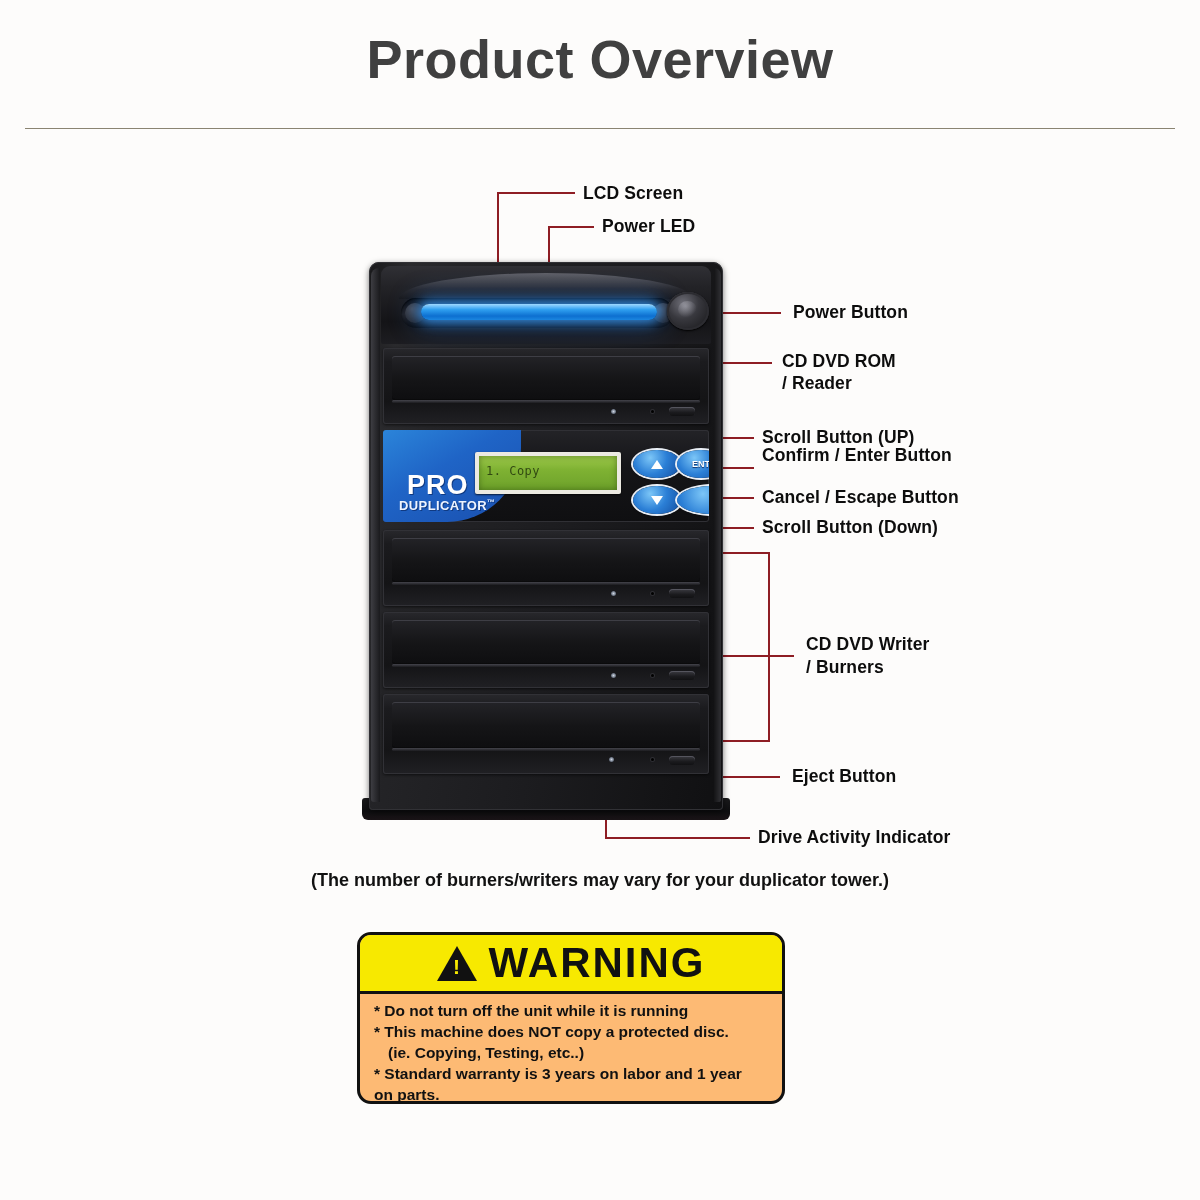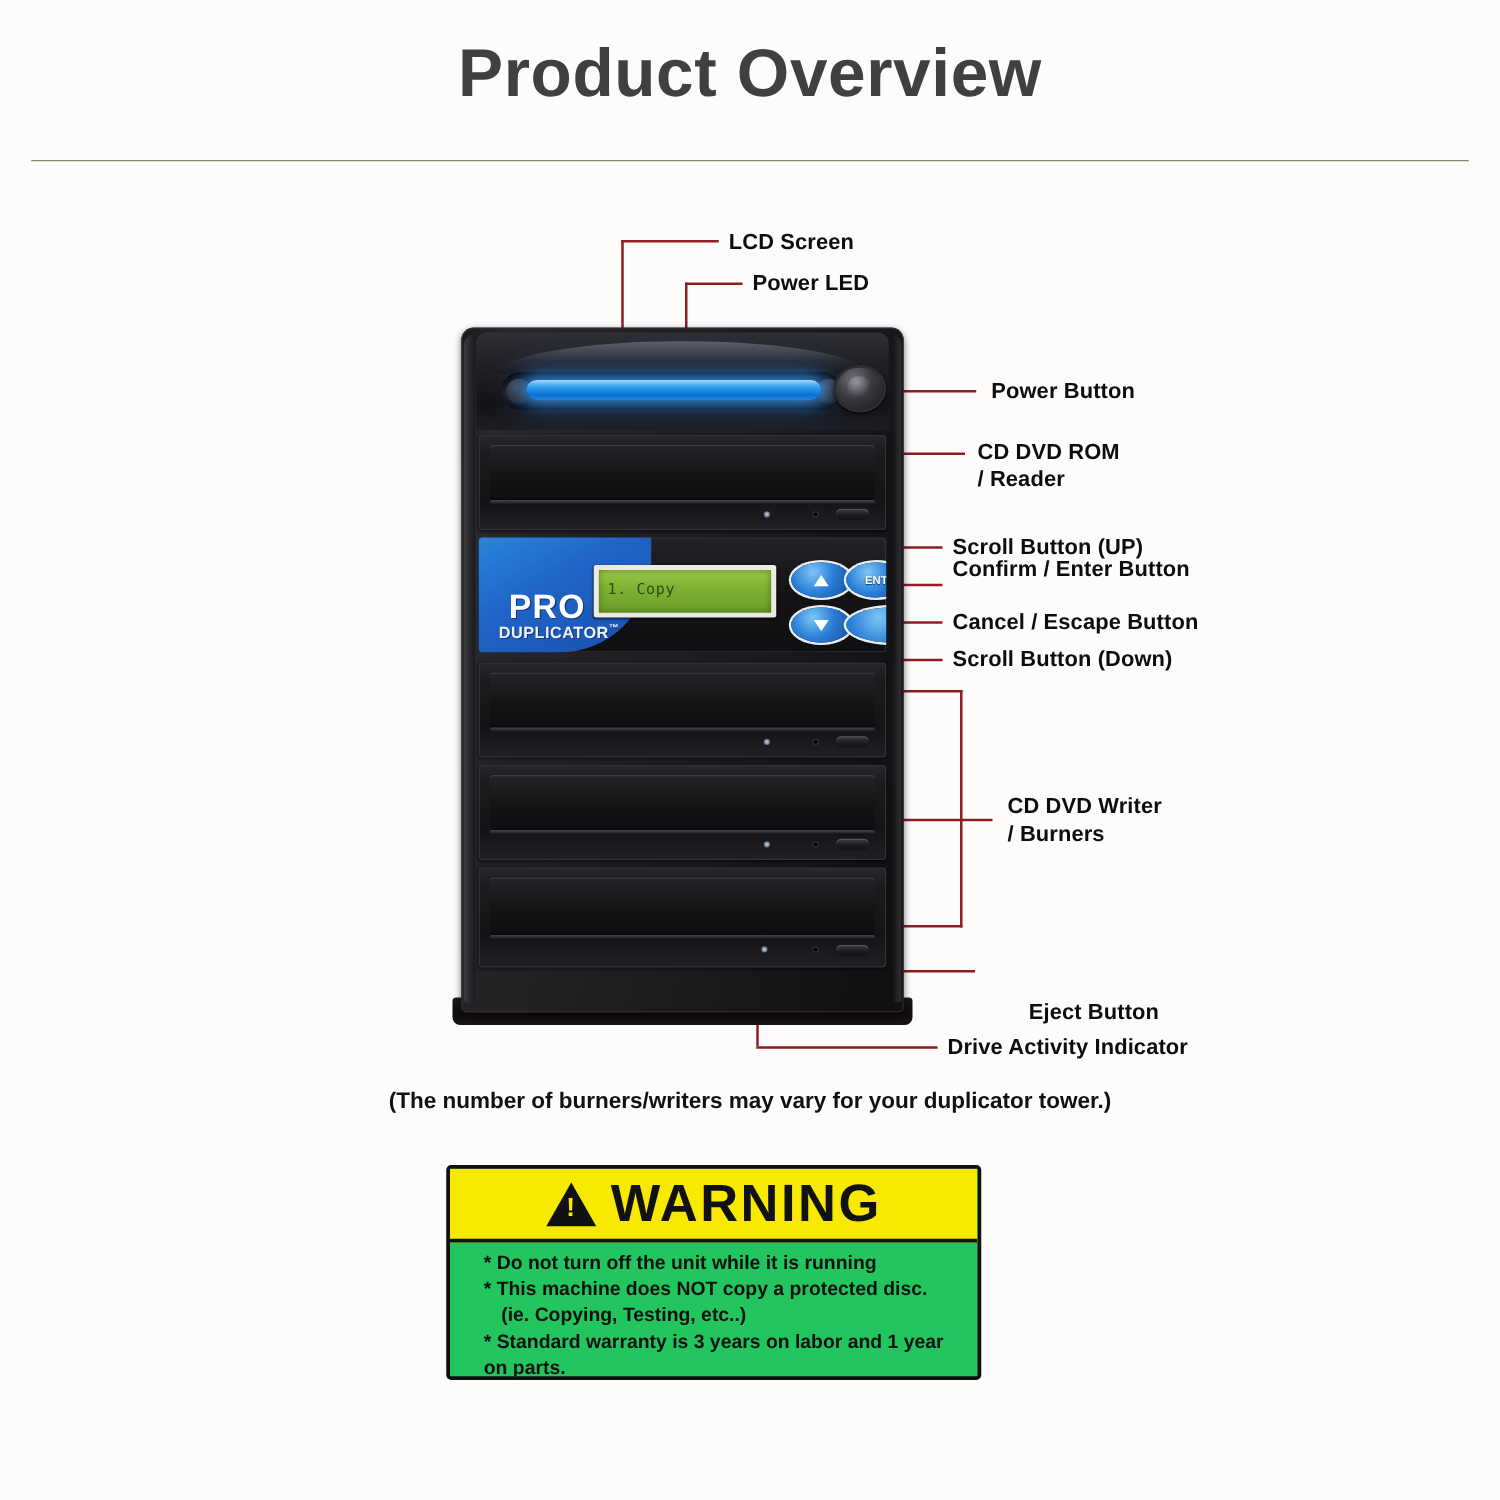--- a/index.html
+++ b/index.html
@@ -188,42 +188,42 @@
 
   
   .footnote{
     position:absolute;left:0;top:870px;width:1200px;text-align:center;
     font-size:18px;font-weight:bold;color:#111;
   }
 
   
   .warn{
     position:absolute;left:357px;top:932px;width:428px;height:172px;
-    background:#22c55e;border:3px solid #111;border-radius:4px;
+    background:#fdba74;border:3px solid #111;border-radius:14px;
     box-sizing:border-box;overflow:hidden;
   }
   .warn-head{
     position:absolute;left:0;top:0;width:100%;height:56px;
     background:#f7e900;border-bottom:3px solid #111;
     display:flex;align-items:center;justify-content:center;gap:12px;
   }
   .warn-tri{
     width:0;height:0;position:relative;
     border-left:20px solid transparent;border-right:20px solid transparent;
     border-bottom:35px solid #111;
   }
   .warn-tri::after{
     content:"!";position:absolute;left:-5px;top:10px;width:10px;
     text-align:center;color:#f7e900;font-size:21px;font-weight:bold;line-height:21px;
   }
   .warn-word{
     font-size:42px;font-weight:bold;color:#111;letter-spacing:2px;
   }
   .warn-body{
-    position:absolute;left:0;top:56px;width:100%;padding:9px 14px 0 27px;
+    position:absolute;left:0;top:56px;width:100%;padding:9px 14px 0 14px;
     box-sizing:border-box;
   }
   .warn-line{
     font-size:15.5px;font-weight:bold;color:#111;line-height:21px;white-space:nowrap;
   }
   .warn-line.indent{padding-left:14px;}
 </style>
 </head>
 <body>
 
@@ -266,21 +266,21 @@
   <div class="lbl" style="left:602px;top:215px;">Power LED</div>
   <div class="lbl" style="left:793px;top:301px;">Power Button</div>
   <div class="lbl" style="left:782px;top:350px;">CD DVD ROM</div>
   <div class="lbl" style="left:782px;top:372px;">/ Reader</div>
   <div class="lbl" style="left:762px;top:426px;">Scroll Button (UP)</div>
   <div class="lbl" style="left:762px;top:444px;">Confirm / Enter Button</div>
   <div class="lbl" style="left:762px;top:486px;">Cancel / Escape Button</div>
   <div class="lbl" style="left:762px;top:516px;">Scroll Button (Down)</div>
   <div class="lbl" style="left:806px;top:633px;">CD DVD Writer</div>
   <div class="lbl" style="left:806px;top:656px;">/ Burners</div>
-  <div class="lbl" style="left:792px;top:798px;margin-left:31px;">Eject Button</div>
+  <div class="lbl" style="left:792px;top:765px;">Eject Button</div>
   <div class="lbl" style="left:758px;top:826px;">Drive Activity Indicator</div>
 
   <div class="tower">
     <div class="tower-base"></div>
     <div class="tower-body"></div>
     <div class="tower-lsheen"></div>
     <div class="tower-rsheen"></div>
 
     <div class="top-bezel">
       <div class="top-arc"></div>

